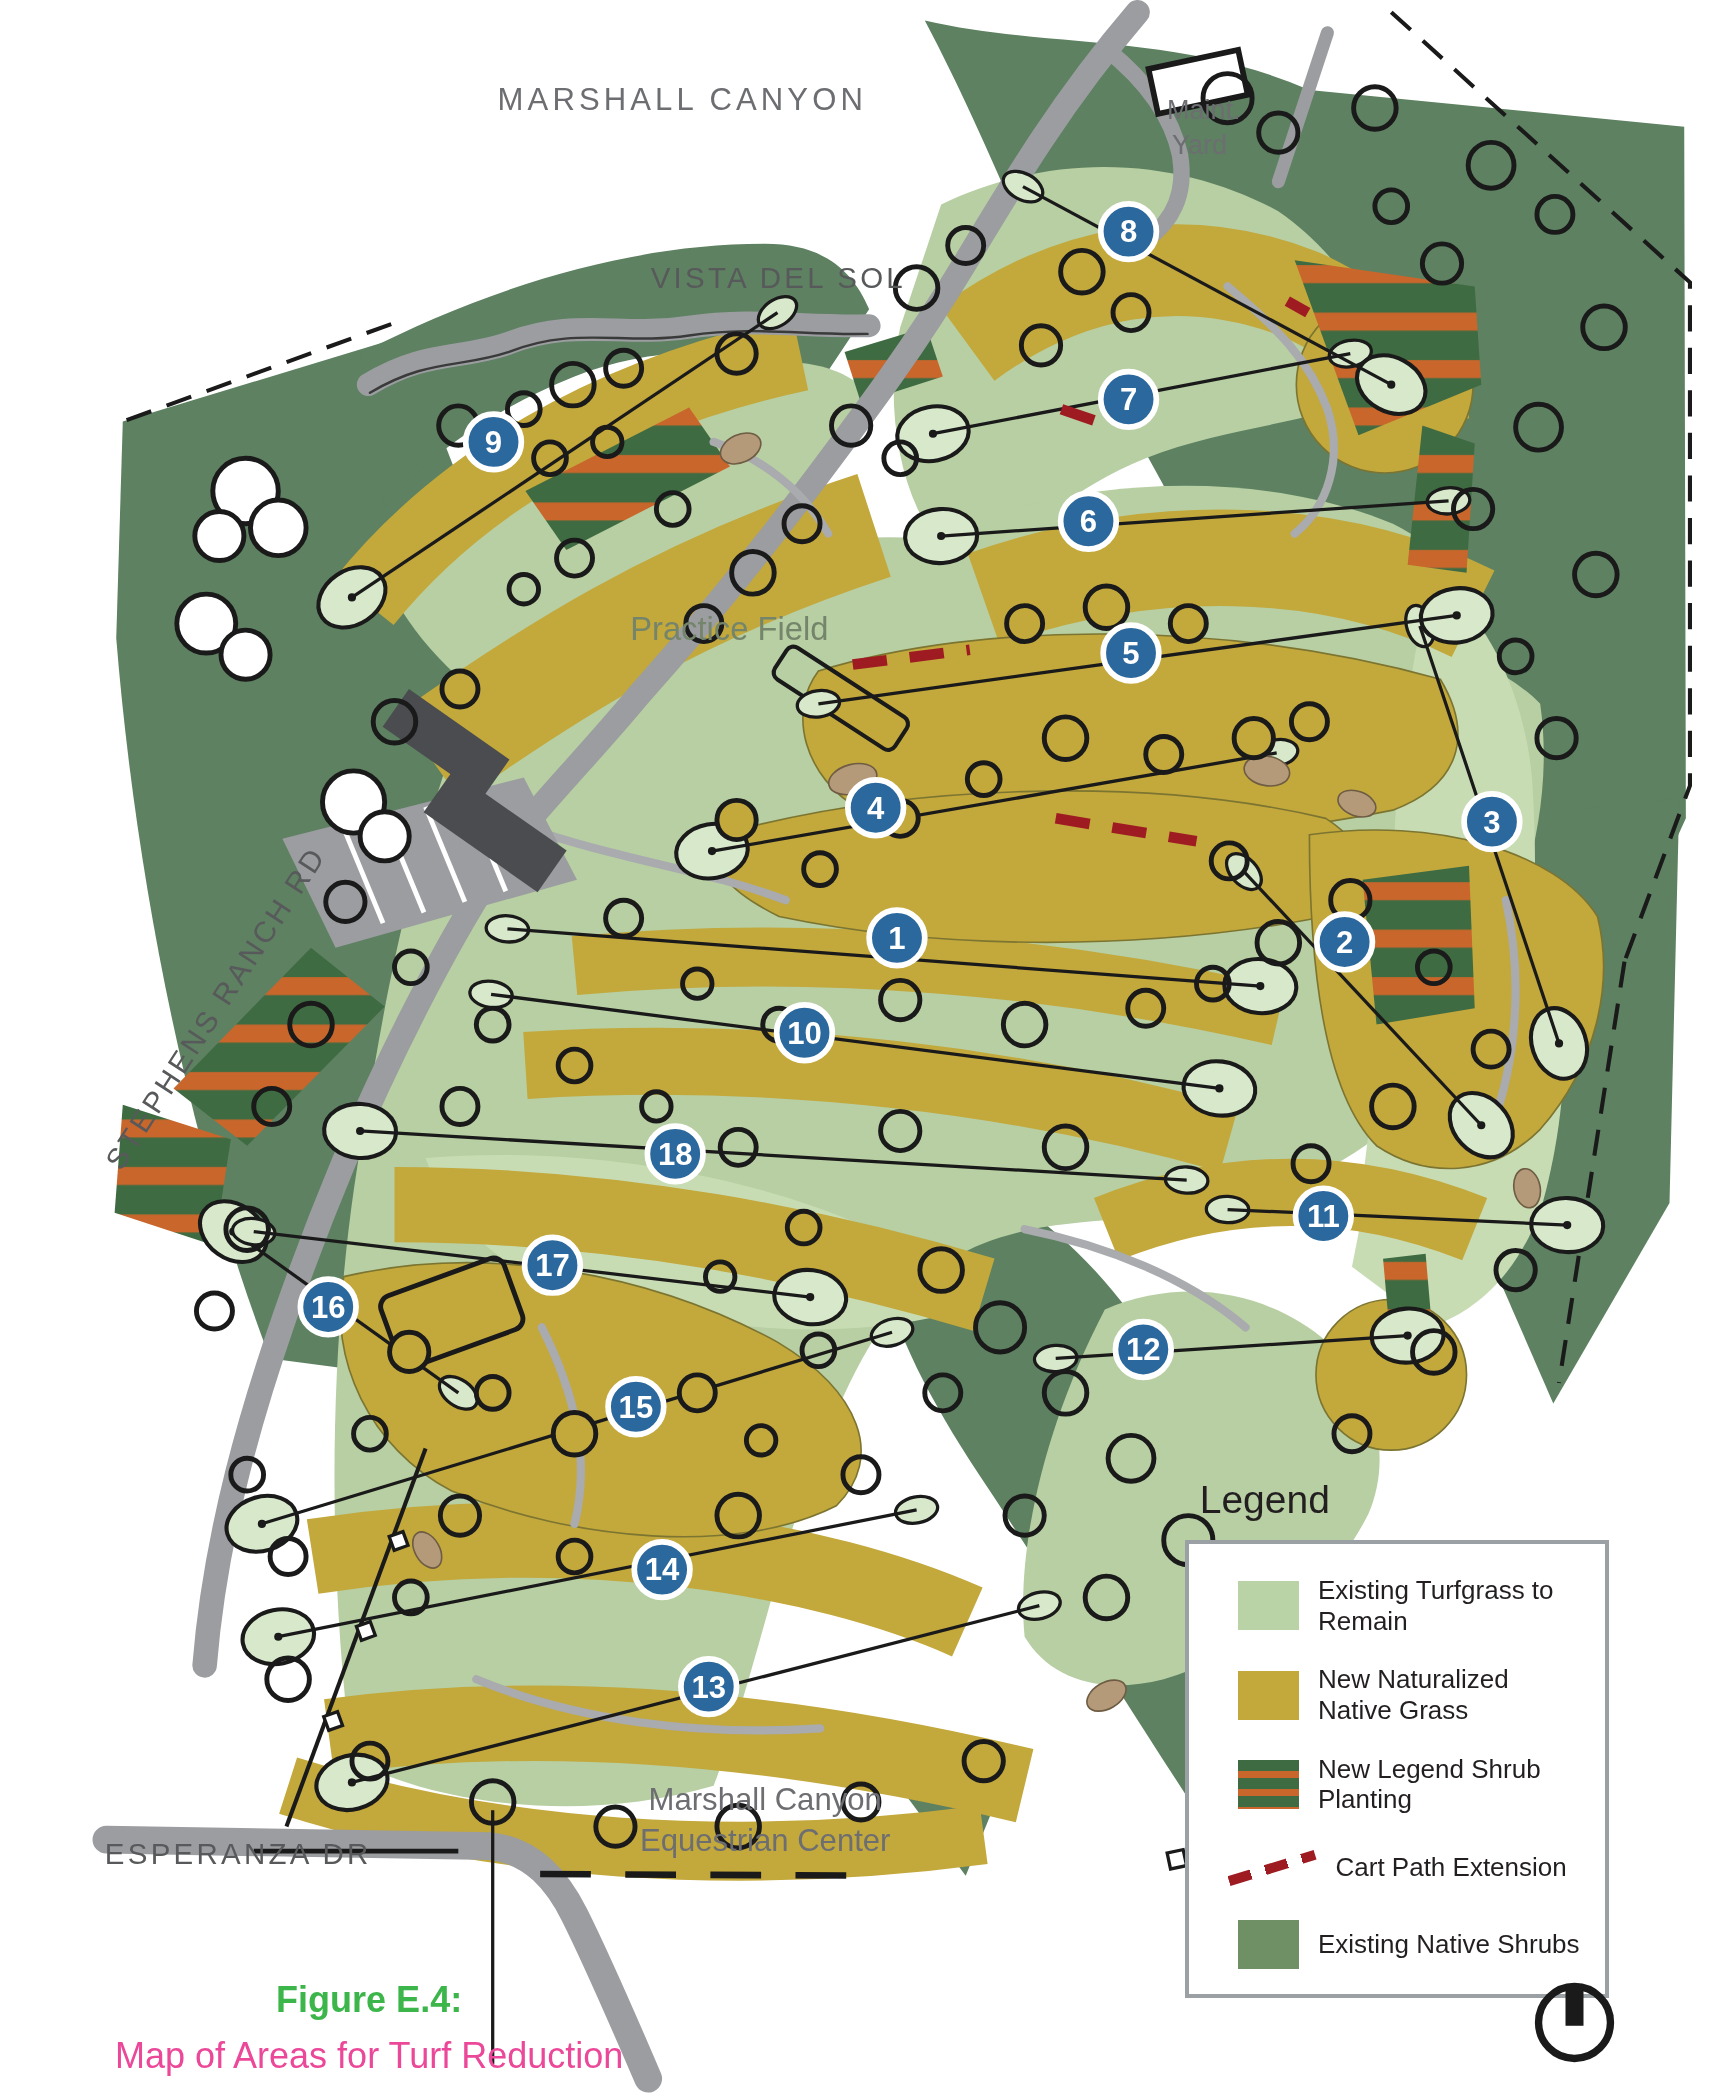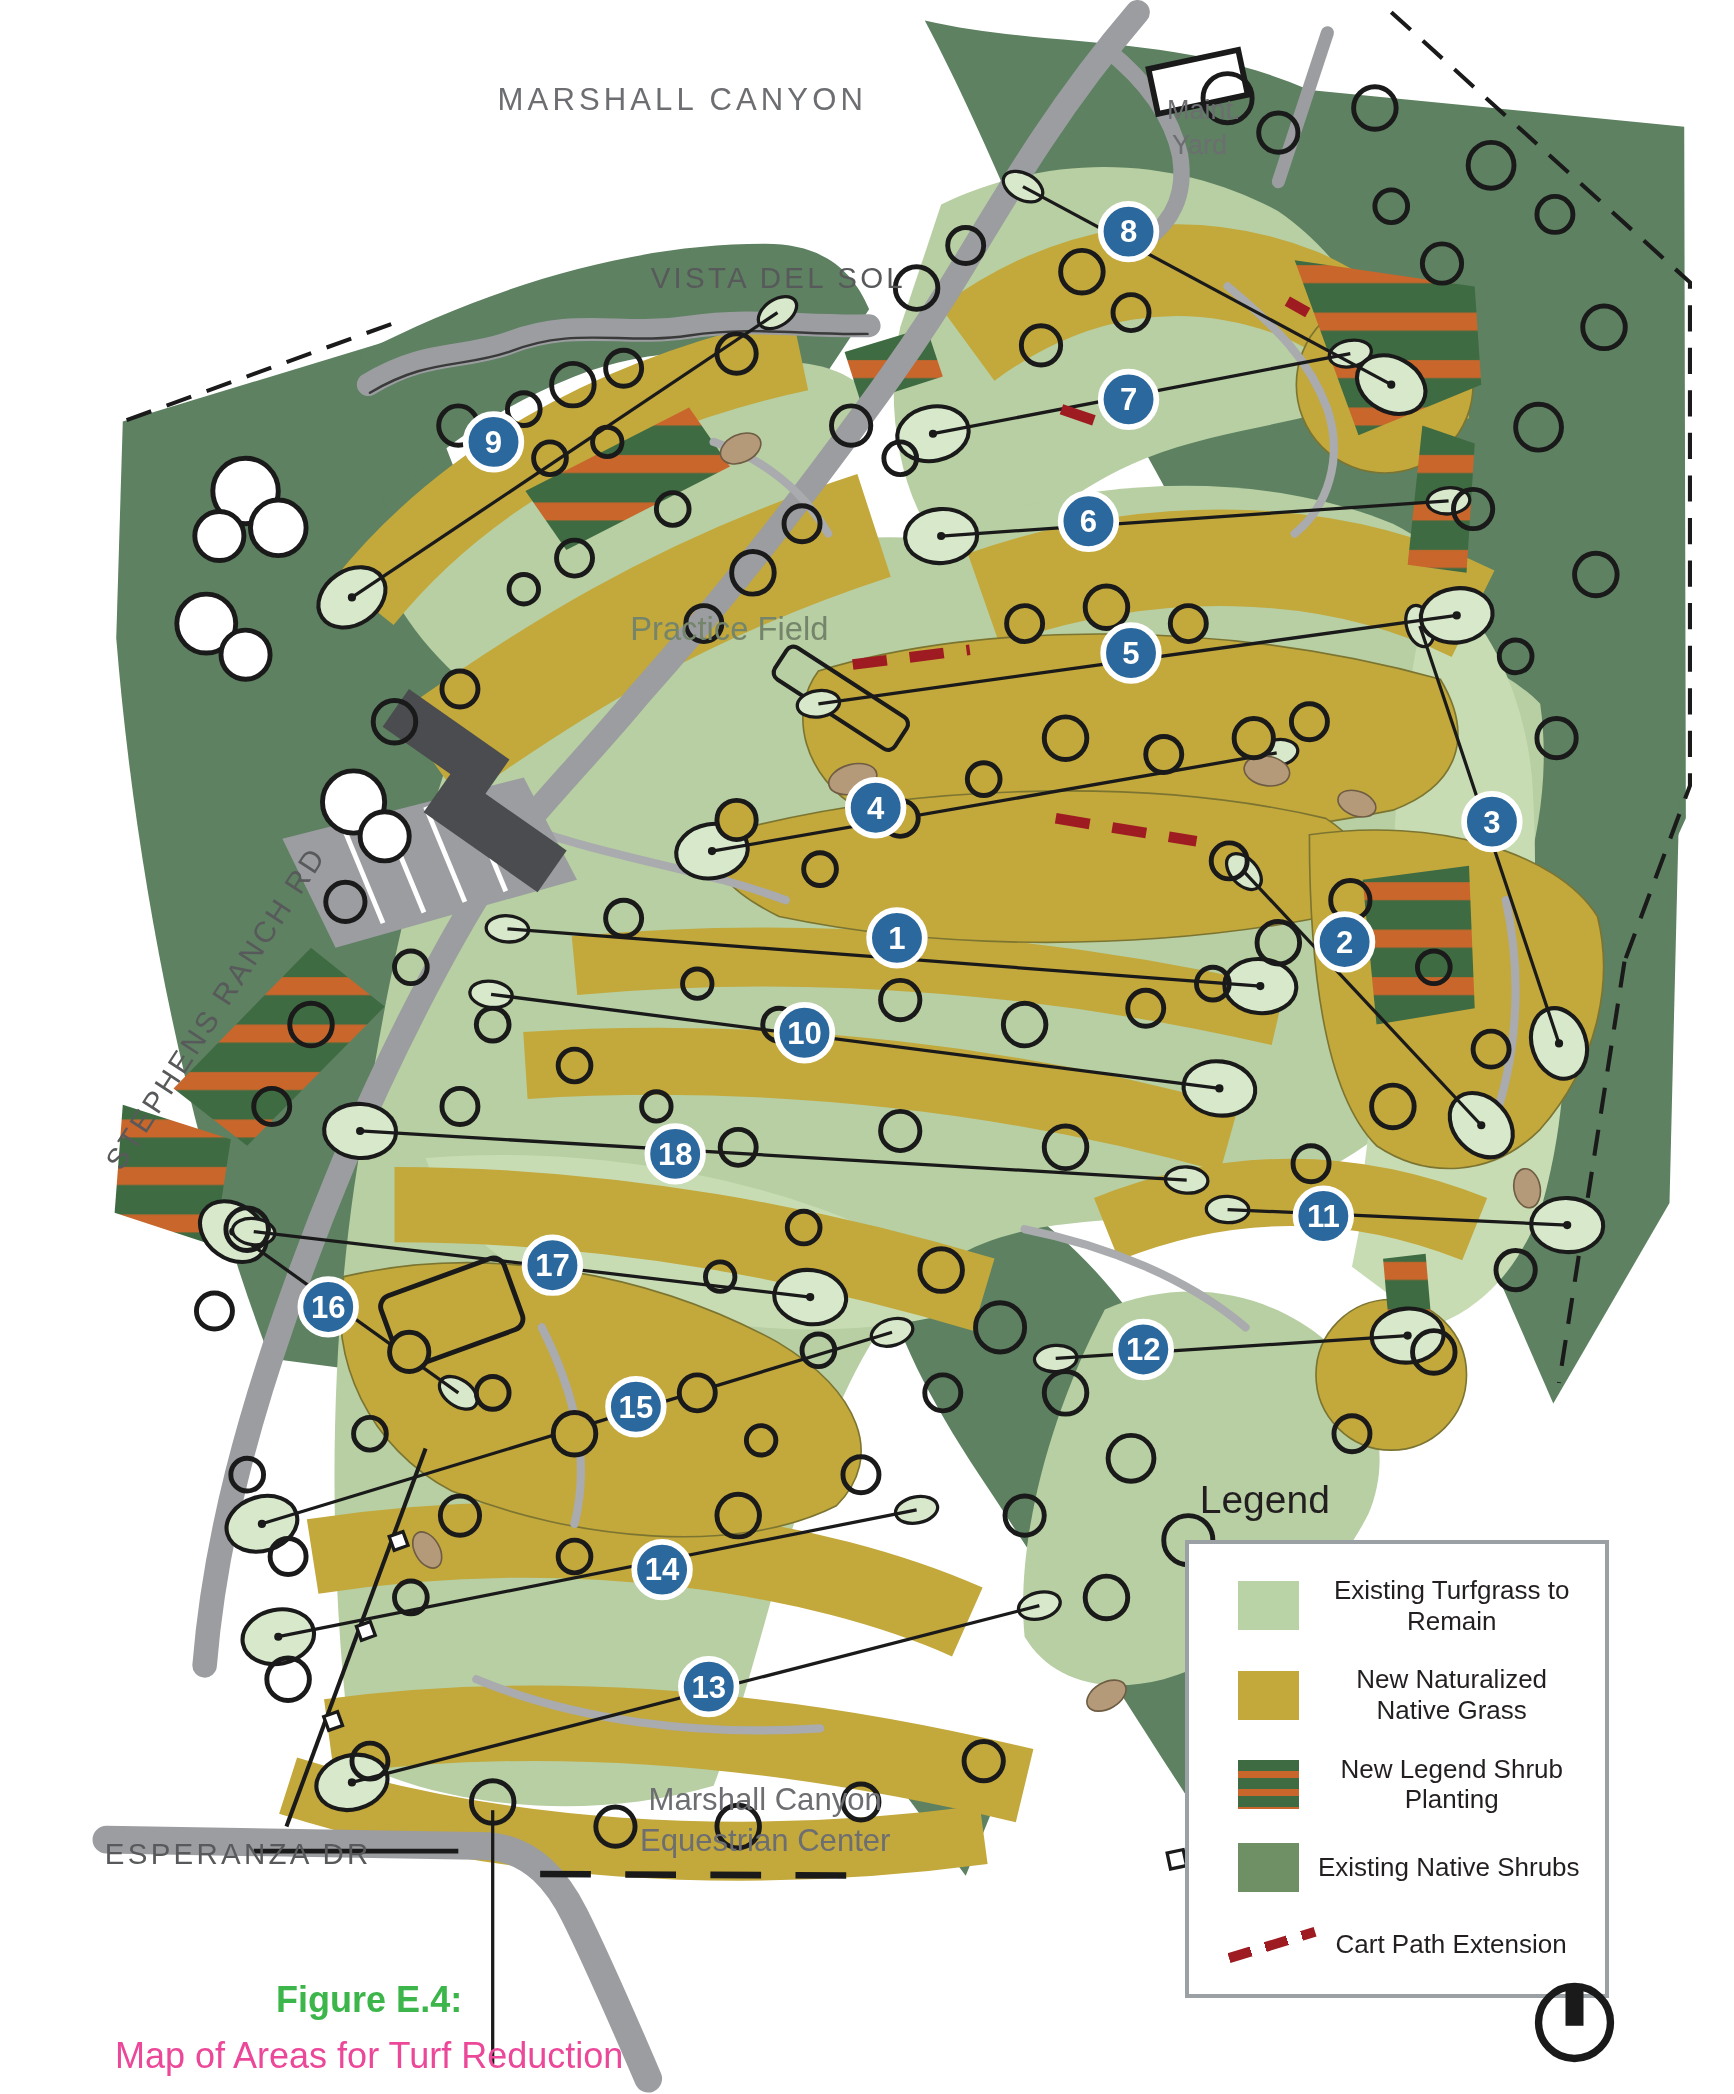--- a/index.html
+++ b/index.html
@@ -13,21 +13,21 @@
   .lbl-road{letter-spacing:4px;font-size:36px;fill:#58595b;}
   .lbl-practice{font-size:40px;fill:#75856b;}
   .lbl-small{font-size:33px;fill:#6d6e71;}
   .lbl-eq{font-size:38px;fill:#6d6e71;}
   .hole-num{font-family:"Liberation Sans",sans-serif;font-size:38px;font-weight:bold;fill:#ffffff;text-anchor:middle;}
 
   
   .legend{position:absolute;left:1185px;top:1478px;width:424px;}
   .legend-title{font-size:39px;color:#231f20;margin:0 0 18px 14.7px;}
   .legend-box{border:4.1px solid #9aa0a3;background:#ffffff;padding:31px 19.6px 24.5px 49px;display:flex;flex-direction:column;gap:28px;}
-  .legend-row{display:flex;align-items:center;gap:19px;text-align:center;}
+  .legend-row{display:flex;align-items:center;gap:19px;}
   .legend-swatch{width:61px;height:49px;flex:0 0 61px;}
   .legend-swatch.dash-wrap{background:none;display:flex;align-items:center;justify-content:center;width:90px;flex:0 0 90px;margin-left:-11.5px;}
   .dash-line{width:98px;height:9.8px;transform:rotate(-17deg);}
   .legend-label{font-size:26px;line-height:1.18;color:#231f20;max-width:295px;}
 
   
   .caption{position:absolute;left:115px;top:1979px;text-align:center;}
   .caption-figure{font-size:36px;font-weight:bold;color:#3cb64b;margin:0;}
   .caption-title{font-size:36px;color:#ec4899;margin:14px 0 0 0;font-weight:normal;}
 
@@ -463,29 +463,29 @@
       </div>
       <div class="legend-row">
         <div class="legend-swatch" style="background: rgb(195, 168, 60);"></div>
         <div class="legend-label">New Naturalized Native Grass</div>
       </div>
       <div class="legend-row">
         <div class="legend-swatch" style="background: repeating-linear-gradient(rgb(62, 107, 65) 0px, rgb(62, 107, 65) 10.6px, rgb(200, 102, 43) 10.6px, rgb(200, 102, 43) 18px);"></div>
         <div class="legend-label">New Legend Shrub Planting</div>
       </div>
       <div class="legend-row">
-        <div class="legend-swatch" style="background: rgb(111, 144, 101);"></div>
-        <div class="legend-label">Existing Native Shrubs</div>
-      </div>
-      <div class="legend-row">
         <div class="legend-swatch dash-wrap">
           <div class="dash-line" style="background: repeating-linear-gradient(90deg, rgb(158, 27, 34) 0px, rgb(158, 27, 34) 23px, transparent 23px, transparent 38px);"></div>
         </div>
         <div class="legend-label">Cart Path Extension</div>
       </div>
+      <div class="legend-row">
+        <div class="legend-swatch" style="background: rgb(111, 144, 101);"></div>
+        <div class="legend-label">Existing Native Shrubs</div>
+      </div>
     </div>
 </div>
 
 <div class="caption">
   <p class="caption-figure">Figure E.4:</p>
   <p class="caption-title">Map of Areas for Turf Reduction</p>
 </div>
 
 <svg class="north" viewBox="0 0 104 104">
   <circle cx="52" cy="52" r="44" fill="none" stroke="#1a1a1a" stroke-width="9"></circle>

